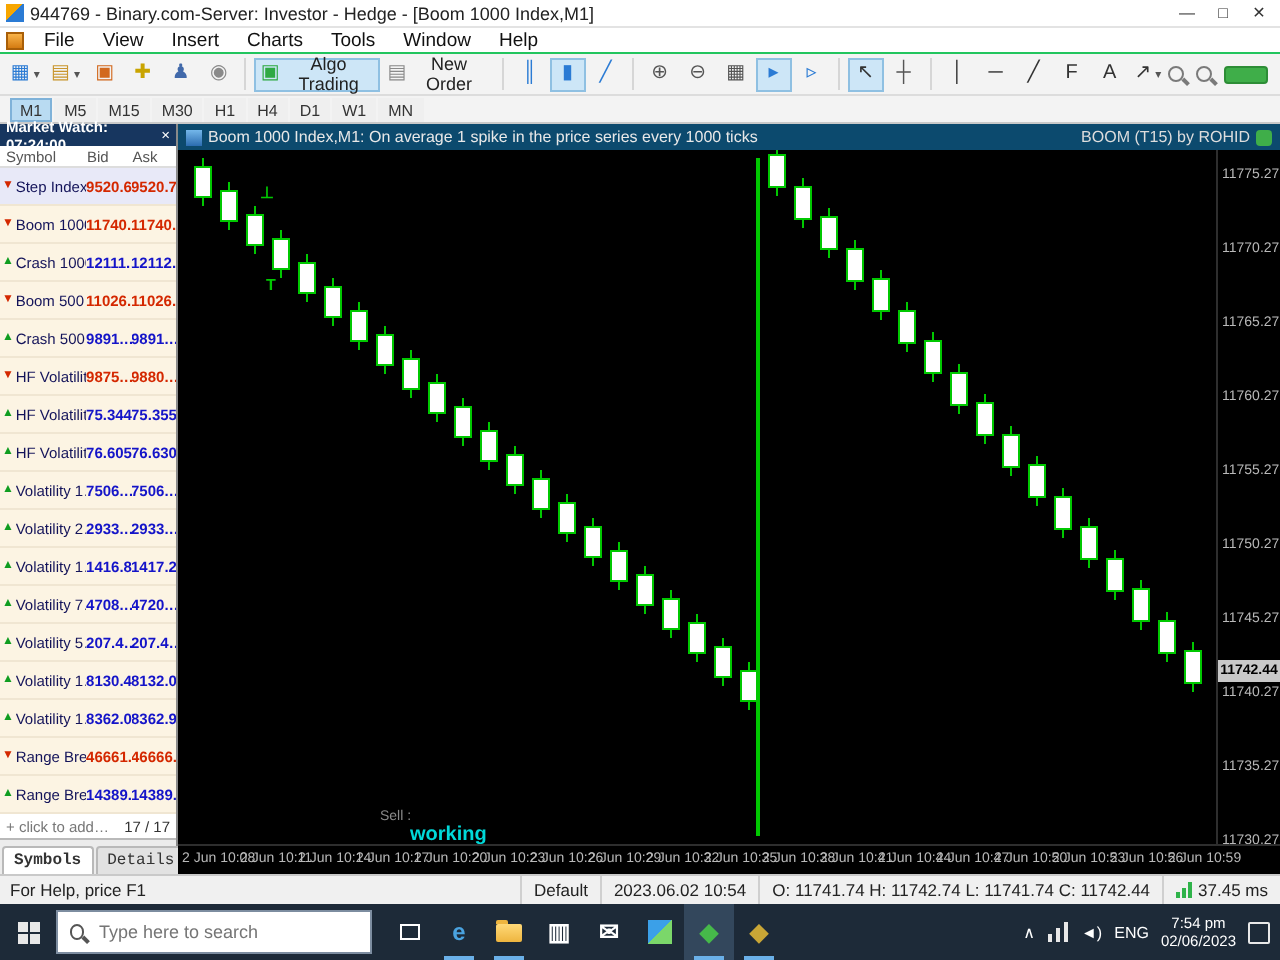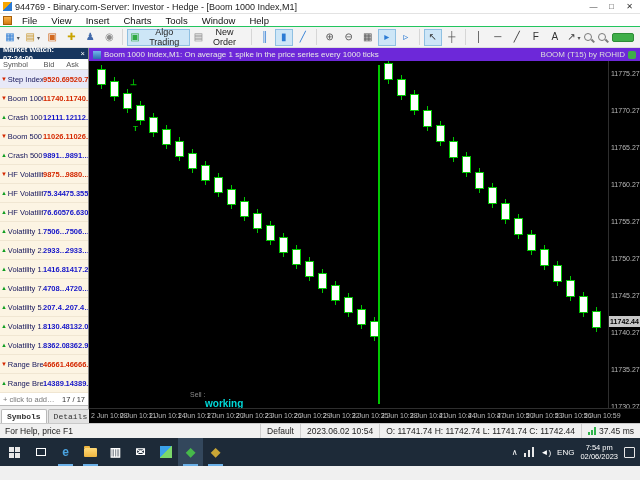--- a/index.html
+++ b/index.html
@@ -54,21 +54,21 @@
   .up .v{color:#1414c8;} .up .ar{color:#0f9d20;}
   .down .v{color:#d42800;} .down .ar{color:#d42800;}
   .mwadd{height:12px;display:flex;align-items:center;font-size:7.5px;color:#777;padding:0 3px;background:#fff;}
   .mwadd .cnt{margin-left:auto;color:#333;}
   .mwtabs{margin-top:auto;height:18px;background:#ececec;border-top:1px solid #b9b9b9;display:flex;align-items:flex-end;padding:0 1px;}
   .mwtab{font-size:8px;color:#333;padding:2px 5px 2px;border:1px solid #b9b9b9;border-bottom:none;background:#e2e2e2;margin-right:1px;border-radius:2px 2px 0 0;font-family:Liberation Mono, monospace;}
   .mwtab.active{background:#fff;font-weight:bold;}
 
   
   .chartwrap{flex:1;position:relative;background:#000;}
-  .ctitle{height:13px;background:#6d28d9;display:flex;align-items:center;gap:3px;padding:0 4px;color:#e8e8e8;font-size:8px;white-space:nowrap;overflow:hidden;}
+  .ctitle{height:13px;background:#0c4a6e;display:flex;align-items:center;gap:3px;padding:0 4px;color:#e8e8e8;font-size:8px;white-space:nowrap;overflow:hidden;}
   .cicon{width:8px;height:8px;background:linear-gradient(#74b7ea,#2b6cb0);flex:0 0 auto;}
   .ea{margin-left:auto;display:flex;align-items:center;gap:3px;color:#ddd;}
   .bot{width:8px;height:8px;background:#3fae49;border-radius:2px;}
   .plot{position:absolute;left:0;top:13px;width:519px;height:347px;overflow:hidden;}
   .yaxis{position:absolute;right:0;top:13px;width:32px;height:347px;border-left:1px solid #2e2e2e;font-size:7px;color:#b9b9b9;}
   .yaxis span{position:absolute;left:2px;white-space:nowrap;}
   .xaxis{position:absolute;left:0;top:360px;width:100%;height:14px;border-top:1px solid #2e2e2e;font-size:7px;color:#b9b9b9;}
   .xaxis span{position:absolute;top:3px;white-space:nowrap;}
   .candle{position:absolute;width:9px;background:#fff;border:1px solid #00c800;}
   .wick{position:absolute;width:1px;background:#00c800;}
@@ -219,20 +219,31 @@
           <span class="dd">▾</span>
         </button>
       </span>
     <span class="tb-right">
       <span class="mag"></span>
       <span class="mag"></span>
       <span class="pill"></span>
     </span>
   </div>
 
+  <div class="toolbar2" id="tf-bar">
+      <button class="tf active">M1</button>
+      <button class="tf">M5</button>
+      <button class="tf">M15</button>
+      <button class="tf">M30</button>
+      <button class="tf">H1</button>
+      <button class="tf">H4</button>
+      <button class="tf">D1</button>
+      <button class="tf">W1</button>
+      <button class="tf">MN</button>
+    </div>
 
   <div class="main">
 
     <div class="mw">
       <div class="mwhead">
         <span>Market Watch: 07:24:00</span>
         <span class="x">×</span>
       </div>
       <div class="mwcols">
         <span class="c-sym">Symbol</span>
@@ -502,20 +513,24 @@
 
   <div class="taskbar">
     <span class="start">
       <span class="winlogo">
           <i></i>
           <i></i>
           <i></i>
           <i></i>
         </span>
     </span>
+    <span class="tsearch">
+      <span class="mag"></span>
+      <input placeholder="Type here to search" style="">
+    </span>
     <span id="tb-apps" style="display:flex;">
         <span class="ticon">
           <span class="tv"></span>
         </span>
         <span class="ticon u" style="color: rgb(74, 163, 224); font-weight: bold;">e</span>
         <span class="ticon u">
           <span class="folder"></span>
         </span>
         <span class="ticon" style="color: rgb(255, 255, 255); font-weight: bold;">▥</span>
         <span class="ticon" style="color: rgb(255, 255, 255); font-weight: bold;">✉</span>

